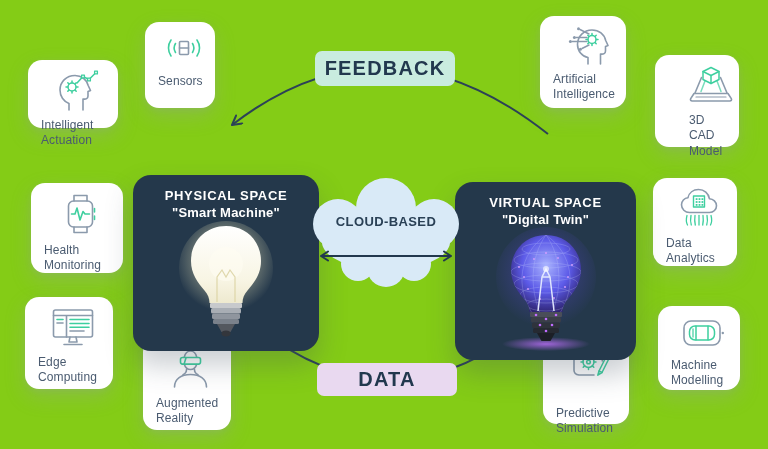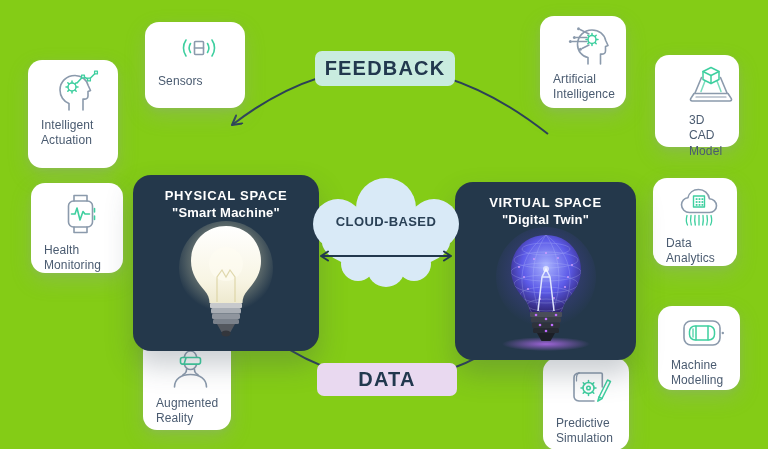--- a/index.html
+++ b/index.html
@@ -171,42 +171,42 @@
       <svg width="144" height="12" viewBox="0 0 144 12">
         <g stroke="#22384e" stroke-width="2" fill="none" stroke-linecap="round" stroke-linejoin="round">
           <path d="M8,6 L136,6"></path>
           <path d="M14,1.5 L7,6 L14,10.5"></path>
           <path d="M130,1.5 L137,6 L130,10.5"></path>
         </g>
       </svg>
     </div>
   </div>
 
-  <div class="card" style="left:145px;top:22px;width:100px;height:86px;">
+  <div class="card" style="left:145px;top:22px;width:70px;height:86px;">
     <span class="icon">
       <svg width="46" height="36" viewBox="0 0 46 36" fill="none" stroke-linecap="round" stroke-linejoin="round">
         <g stroke="#8b9aac" stroke-width="1.6">
           <rect x="18.5" y="10.5" width="9" height="13" rx="1"></rect>
           <path d="M18.5,17 L27.5,17"></path>
         </g>
         <g stroke="#3ecf9f" stroke-width="1.6">
           <path d="M14.5,12.5 A8.5,8.5 0 0 0 14.5,21.5"></path>
           <path d="M10,9 A14,14 0 0 0 10,25"></path>
           <path d="M31.5,12.5 A8.5,8.5 0 0 1 31.5,21.5"></path>
           <path d="M36,9 A14,14 0 0 1 36,25"></path>
         </g>
       </svg>
     </span>
     <div class="card-label">
       <span>Sensors</span>
       <span></span>
     </div>
   </div>
 
-  <div class="card" style="left:28px;top:60px;width:90px;height:108px;">
+  <div class="card" style="left:28px;top:60px;width:90px;height:68px;">
     <span class="icon">
       <svg width="48" height="42" viewBox="0 0 48 42" fill="none" stroke-linecap="round" stroke-linejoin="round">
         <path d="M16,41 L16,34.5 C10.5,32.5 7,27 7,21 C7,12.5 13.5,6.5 22,6.5 C28.5,6.5 33.8,10.5 35.2,16.5
                  L37.5,21.5 L35,22.5 L35,27 C35,29.5 33,30.5 30,30 L30,41" stroke="#8b9aac" stroke-width="1.6"></path>
         <g stroke="#3ecf9f" stroke-width="1.5">
           <circle cx="19" cy="18" r="4"></circle>
           <path d="M19,12 L19,13.6 M19,22.4 L19,24 M13,18 L14.6,18 M23.4,18 L25,18
                    M14.8,13.8 L15.9,14.9 M22.1,21.1 L23.2,22.2 M23.2,13.8 L22.1,14.9 M15.9,21.1 L14.8,22.2"></path>
           <path d="M24,14 L30,7.5 L36,10.5 L43,3.5"></path>
         </g>
@@ -236,20 +236,41 @@
           <path d="M33.5,16.5 L33.5,20 M33.5,24 L33.5,27.5"></path>
         </g>
       </svg>
     </span>
     <div class="card-label">
       <span>Health</span>
       <span>Monitoring</span>
     </div>
   </div>
 
+  <div class="card" style="left:25px;top:297px;width:88px;height:92px;">
+    <span class="icon">
+      <svg width="46" height="42" viewBox="0 0 46 42" fill="none" stroke-linecap="round" stroke-linejoin="round">
+        <g stroke="#8b9aac" stroke-width="1.6">
+          <rect x="3.5" y="4" width="39" height="27" rx="2"></rect>
+          <path d="M16.5,9.5 L16.5,31 M3.5,9.5 L42.5,9.5"></path>
+          <path d="M7,17 L13,17"></path>
+          <path d="M20,25 L34,25"></path>
+          <path d="M20,31 L19,36 M26,31 L27,36 M14,38.5 L32,38.5 M19,36 L27,36"></path>
+        </g>
+        <g stroke="#3ecf9f" stroke-width="1.6">
+          <path d="M7,13.5 L13,13.5"></path>
+          <path d="M20,13.5 L39,13.5 M20,17.5 L39,17.5 M20,21.2 L39,21.2"></path>
+        </g>
+      </svg>
+    </span>
+    <div class="card-label">
+      <span>Edge</span>
+      <span>Computing</span>
+    </div>
+  </div>
 
   <div class="card" style="left:143px;top:338px;width:88px;height:92px;">
     <span class="icon">
       <svg width="44" height="42" viewBox="0 0 44 42" fill="none" stroke-linecap="round" stroke-linejoin="round">
         <g stroke="#8b9aac" stroke-width="1.6">
           <path d="M15.3,10 C16.3,6 18.8,4 21.5,4 C24.2,4 26.7,6 27.7,10"></path>
           <path d="M27.6,17.5 C26.6,20.8 24.5,22.5 21.5,22.5 C18.5,22.5 16.4,20.8 15.4,17.5"></path>
           <path d="M17.5,22.5 C17.5,25 16.5,26.5 14,27.7 M25.5,22.5 C25.5,25 26.5,26.5 29,27.7"></path>
           <path d="M5.5,40 C5.5,31.5 12.5,27.5 21.5,27.5 C30.5,27.5 37.5,31.5 37.5,40"></path>
         </g>
@@ -363,21 +384,21 @@
           <path d="M12,14 L12,22" opacity=".8"></path>
         </g>
       </svg>
     </span>
     <div class="card-label">
       <span>Machine</span>
       <span>Modelling</span>
     </div>
   </div>
 
-  <div class="card" style="left:543px;top:358px;width:86px;height:92px;">
+  <div class="card" style="left:543px;top:332px;width:86px;height:92px;gap:16px;">
     <span class="icon">
       <svg width="46" height="42" viewBox="0 0 46 42" fill="none" stroke-linecap="round" stroke-linejoin="round">
         <g stroke="#8b9aac" stroke-width="1.6">
           <path d="M12,6 L34,6 C34.8,6 35.3,6.5 35.3,7.3 L35.3,20"></path>
           <path d="M12,6 C8.8,6.3 7,8.2 7,10.7 L7,29.3 C7,31.8 8.8,33.7 12,34 L27,34"></path>
           <path d="M12,6 C10,7 9.5,8.5 9.5,10.5 L9.5,14" stroke-width="1.2"></path>
         </g>
         <g stroke="#3ecf9f" stroke-width="1.5">
           <circle cx="21.5" cy="21" r="5.5"></circle>
           <circle cx="21.5" cy="21" r="1.8"></circle>

